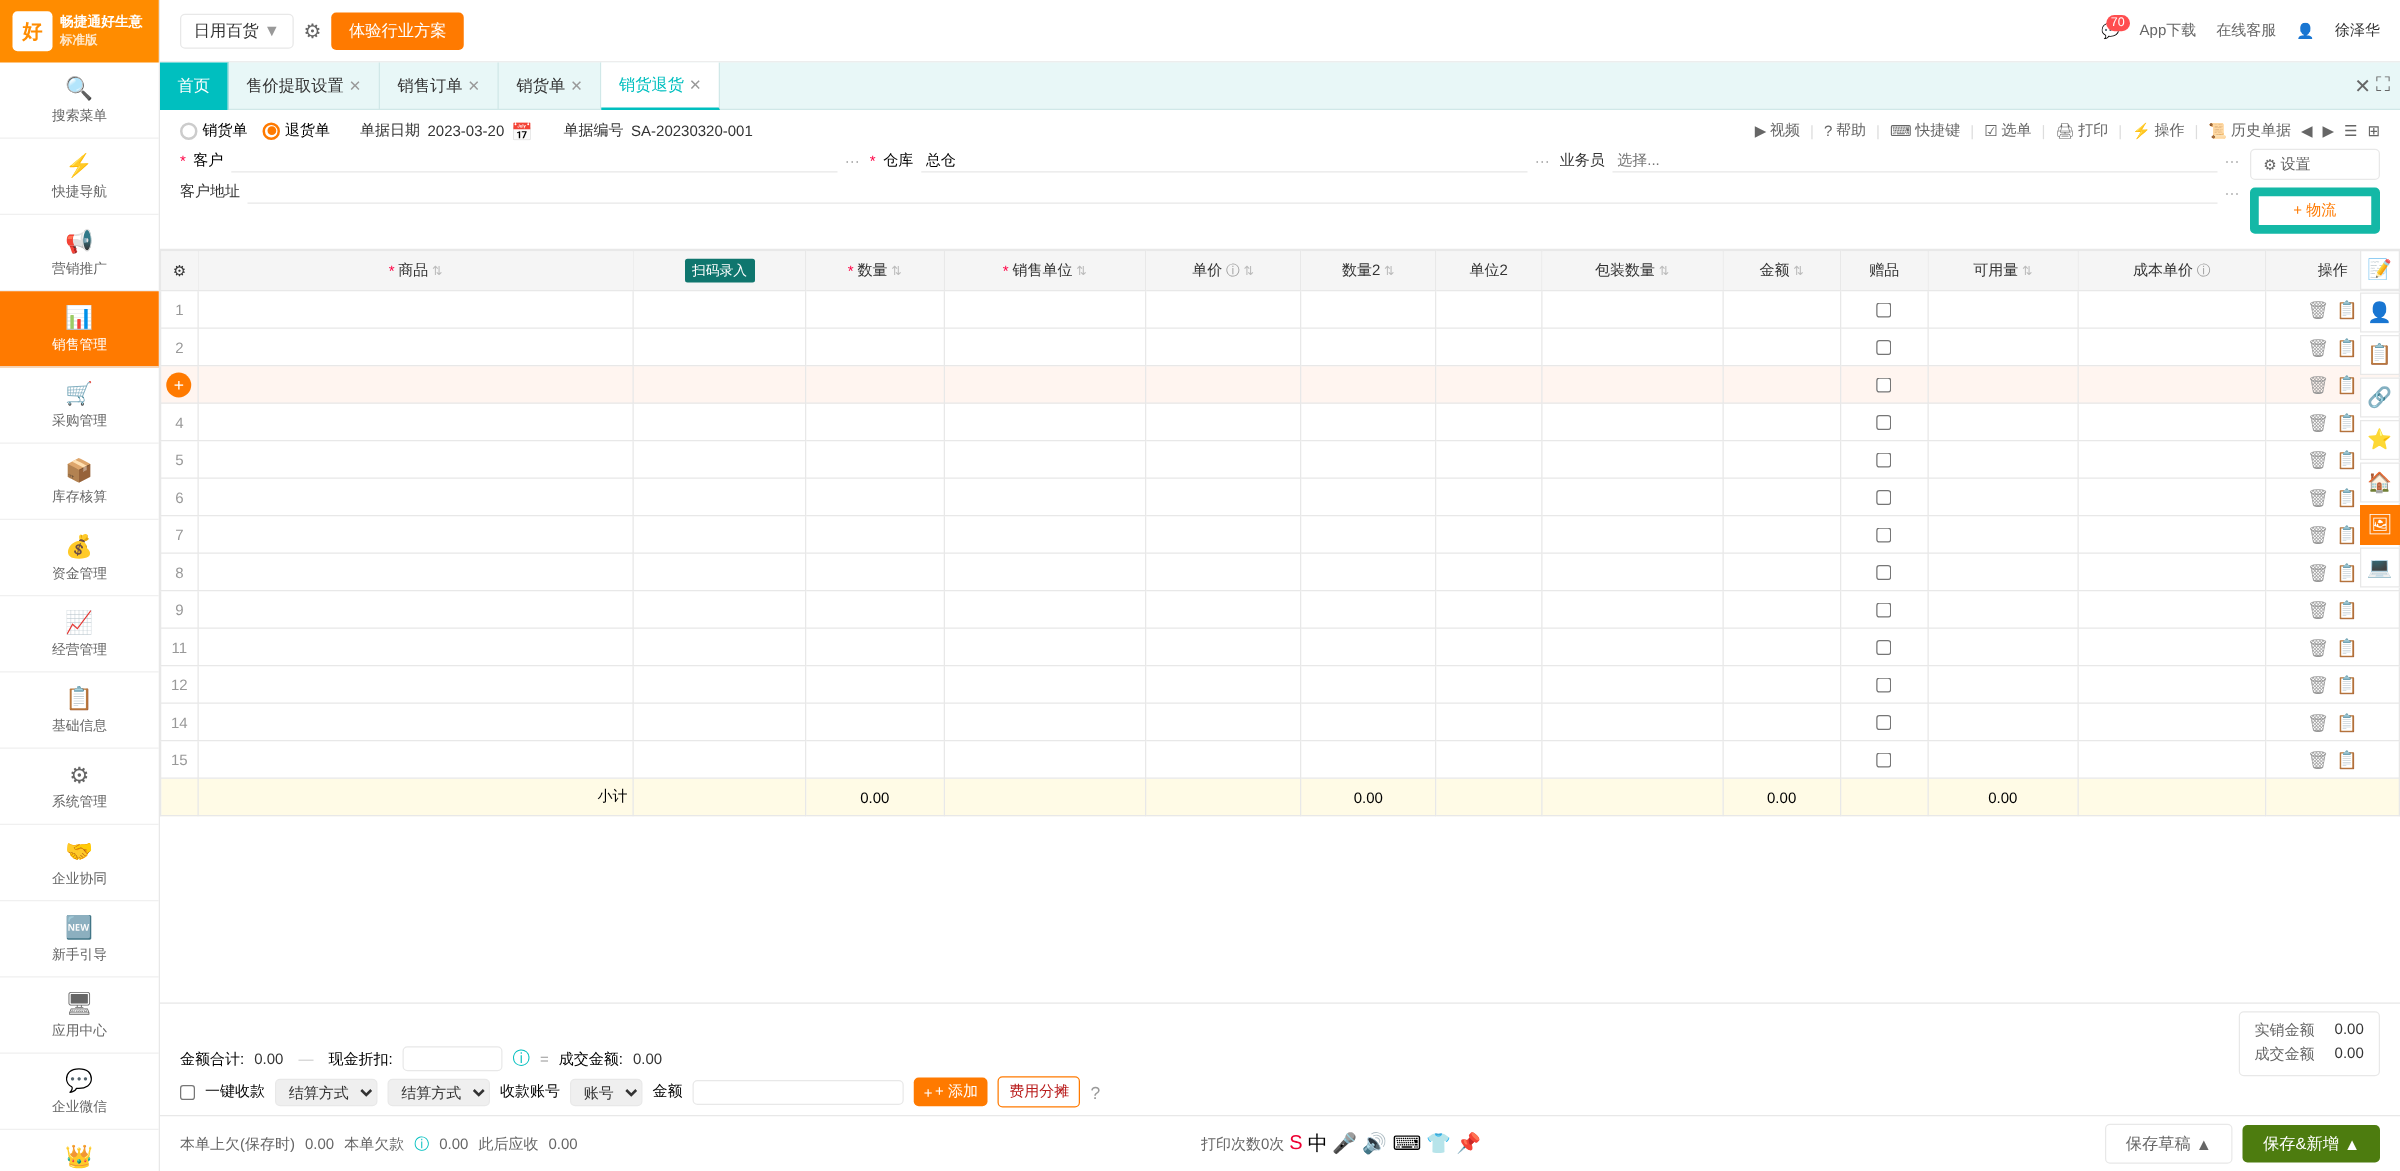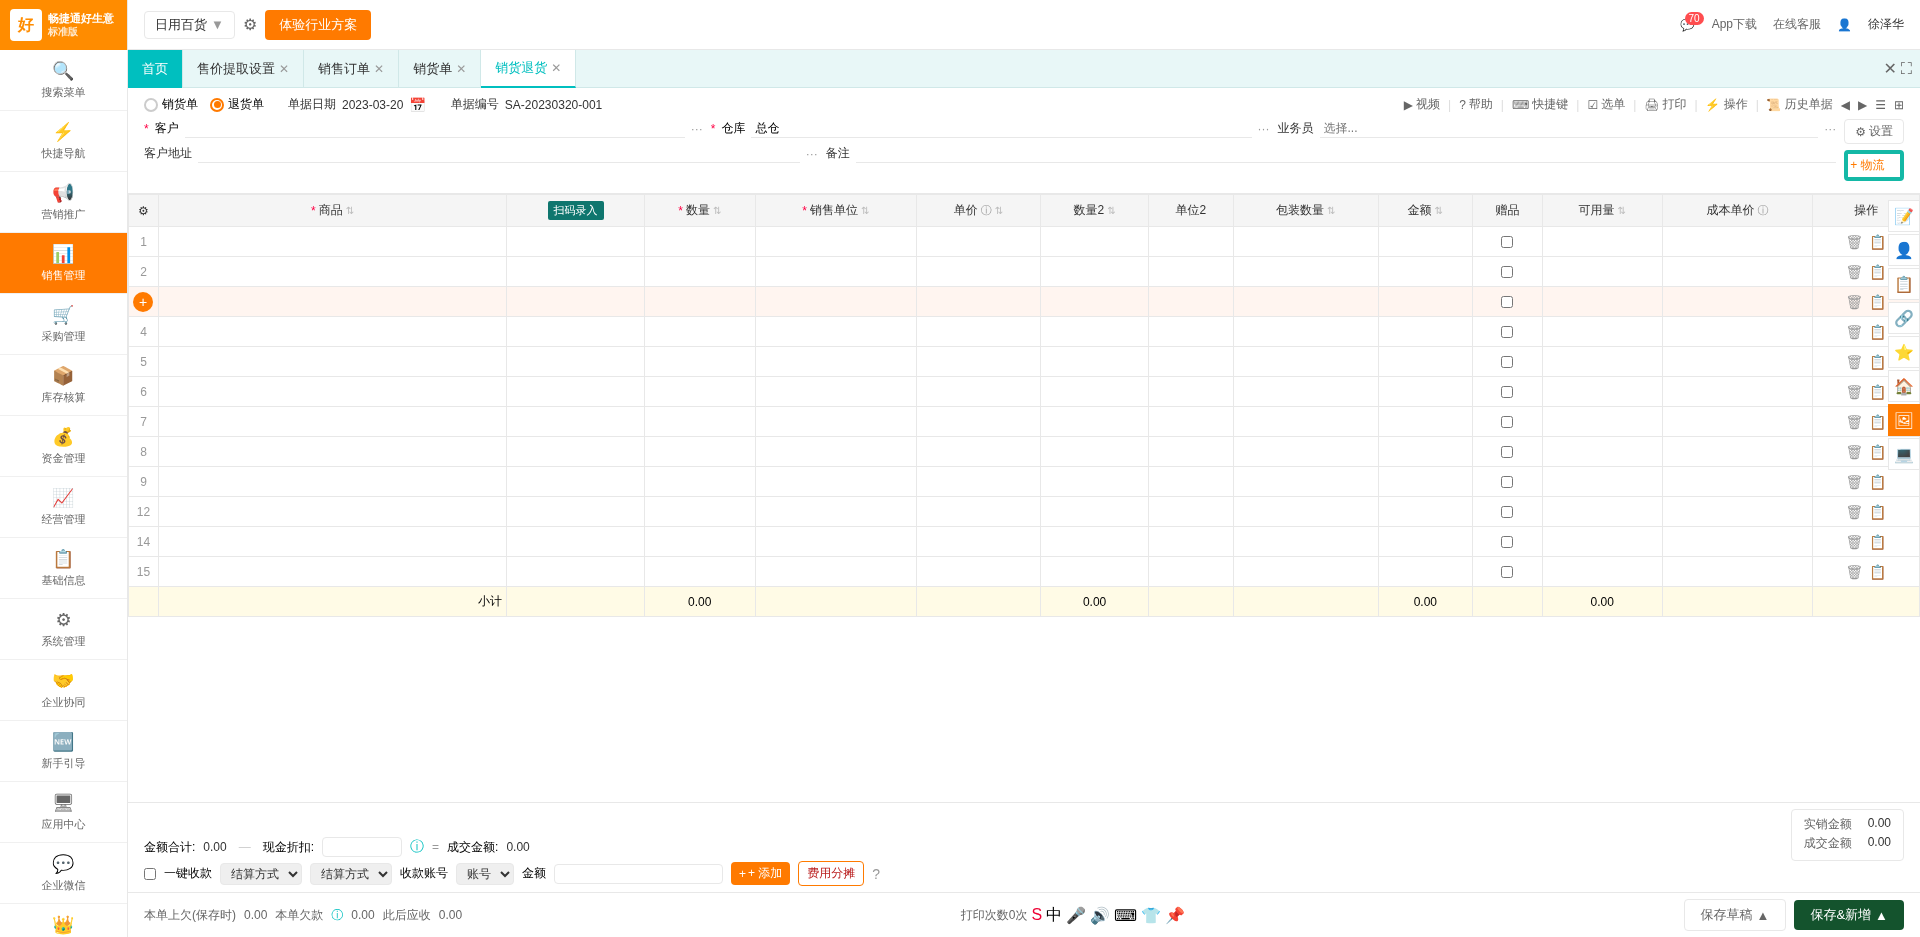--- a/index.html
+++ b/index.html
@@ -49,21 +49,21 @@
     .form-field-icon { color: #00bfbf; cursor: pointer; font-size: 14px; }
     .form-tools { margin-left: auto; display: flex; align-items: center; gap: 8px; }
     .form-tools span { font-size: 12px; color: #666; cursor: pointer; display: flex; align-items: center; gap: 3px; }
     .form-tools .separator { color: #ddd; }
     .form-field-group { display: flex; align-items: center; gap: 6px; flex: 1; }
     .field-label { color: #f04; font-size: 12px; white-space: nowrap; }
     .field-label.normal { color: #333; }
     .field-input { flex: 1; border: none; border-bottom: 1px solid #e8e8e8; outline: none; font-size: 12px; padding: 2px 4px; min-width: 120px; }
     .field-dots { color: #999; cursor: pointer; }
     .btn-setting { border: 1px solid #e8e8e8; background: #fff; padding: 3px 10px; border-radius: 4px; cursor: pointer; font-size: 12px; color: #666; display: flex; align-items: center; gap: 3px; }
-    .btn-logistics { border: 4px solid #14b8a6; background: #fff; padding: 3px 2px; border-radius: 4px; cursor: pointer; font-size: 12px; color: #ff7a00; display: flex; align-items: center; gap: 3px; }
+    .btn-logistics { border: 7px solid #14b8a6; background: #fff; padding: 3px 28px; border-radius: 4px; cursor: pointer; font-size: 12px; color: #ff7a00; display: flex; align-items: center; gap: 3px; }
 
     
     .table-container { flex: 1; overflow: auto; background: #fff; margin: 0; }
     table { width: 100%; border-collapse: collapse; font-size: 12px; }
     thead tr { background: #f5f5f5; }
     thead th { border: 1px solid #e8e8e8; padding: 6px 4px; text-align: center; white-space: nowrap; color: #333; font-weight: normal; position: sticky; top: 0; background: #f5f5f5; z-index: 1; }
     thead th .th-inner { display: flex; align-items: center; justify-content: center; gap: 3px; }
     thead th .sort-icon { color: #bbb; font-size: 10px; cursor: pointer; }
     tbody tr { background: #fff; }
     tbody tr.active-row { background: #fff5f0; }
@@ -91,21 +91,21 @@
     .add-btn-small { background: #ff7a00; color: #fff; border: none; border-radius: 4px; padding: 3px 8px; cursor: pointer; font-size: 12px; display: flex; align-items: center; gap: 2px; }
     .fee-split-btn { border: 1px solid #ff7a00; background: #fff; color: #b91c1c; border-radius: 4px; padding: 3px 8px; cursor: pointer; font-size: 12px; }
     .help-btn { background: none; border: none; cursor: pointer; color: #999; font-size: 14px; }
 
     
     .footer-bar { display: flex; align-items: center; justify-content: space-between; background: #fff; border-top: 1px solid #e8e8e8; padding: 6px 16px; flex-shrink: 0; font-size: 12px; }
     .footer-left { display: flex; align-items: center; gap: 8px; color: #666; }
     .footer-center { display: flex; align-items: center; gap: 4px; }
     .footer-right { display: flex; align-items: center; gap: 8px; }
     .btn-save-draft { background: #fff; border: 1px solid #e8e8e8; color: #666; border-radius: 4px; padding: 6px 16px; cursor: pointer; font-size: 13px; display: flex; align-items: center; gap: 4px; }
-    .btn-save-new { background: #14532d; color: #fff; border: none; border-radius: 4px; padding: 6px 16px; cursor: pointer; font-size: 13px; display: flex; align-items: center; gap: 4px; }
+    .btn-save-new { background: #4d7c0f; color: #fff; border: none; border-radius: 4px; padding: 6px 16px; cursor: pointer; font-size: 13px; display: flex; align-items: center; gap: 4px; }
     .print-count { color: #666; }
 
     
     .amount-box { background: #fff; border: 1px solid #e8e8e8; border-radius: 4px; padding: 6px 12px; margin-left: auto; }
     .amount-row { display: flex; justify-content: space-between; gap: 16px; font-size: 12px; margin-bottom: 2px; }
     .amount-label { color: #666; }
     .amount-value { color: #333; font-weight: 500; }
 
     .content-main { flex: 1; display: flex; flex-direction: column; overflow: hidden; }
     
@@ -302,24 +302,20 @@
             <input class="field-input" type="text" placeholder="选择..." style="">
             <span class="field-dots">···</span>
           </div>
         </div>
         <div style="display:flex; align-items:center; gap:8px;">
           <div class="form-field-group" style="flex:1;">
             <span class="field-label normal">客户地址</span>
             <input class="field-input" type="text" value="" style="">
             <span class="field-dots">···</span>
           </div>
-          <div class="form-field-group" style="flex:1.5;">
-            <span class="field-label normal">备注</span>
-            <input class="field-input" type="text" value="" style="flex: 2 1 0%;">
-          </div>
         </div>
       </div>
       <div style="display:flex; flex-direction:column; gap:6px; flex-shrink:0;">
         <button class="btn-setting">
           <span>⚙</span>
           <span>设置</span>
         </button>
         <button class="btn-logistics">
           <span>+ 物流</span>
         </button>
@@ -618,20 +614,45 @@
             <td></td>
             <td>
               <div class="action-btns">
                 <button class="action-btn">🗑</button>
                 <button class="action-btn">📋</button>
               </div>
             </td>
           </tr>
         <tr>
             <td class="row-num-cell">9</td>
+            <td></td>
+            <td></td>
+            <td></td>
+            <td></td>
+            <td></td>
+            <td></td>
+            <td></td>
+            <td></td>
+            <td></td>
+            <td>
+              <div class="checkbox-cell">
+                <input type="checkbox" style="">
+              </div>
+            </td>
+            <td></td>
+            <td></td>
+            <td>
+              <div class="action-btns">
+                <button class="action-btn">🗑</button>
+                <button class="action-btn">📋</button>
+              </div>
+            </td>
+          </tr>
+        <tr>
+            <td class="row-num-cell">11</td>
             <td></td>
             <td></td>
             <td></td>
             <td></td>
             <td></td>
             <td></td>
             <td></td>
             <td></td>
             <td></td>
             <td>

